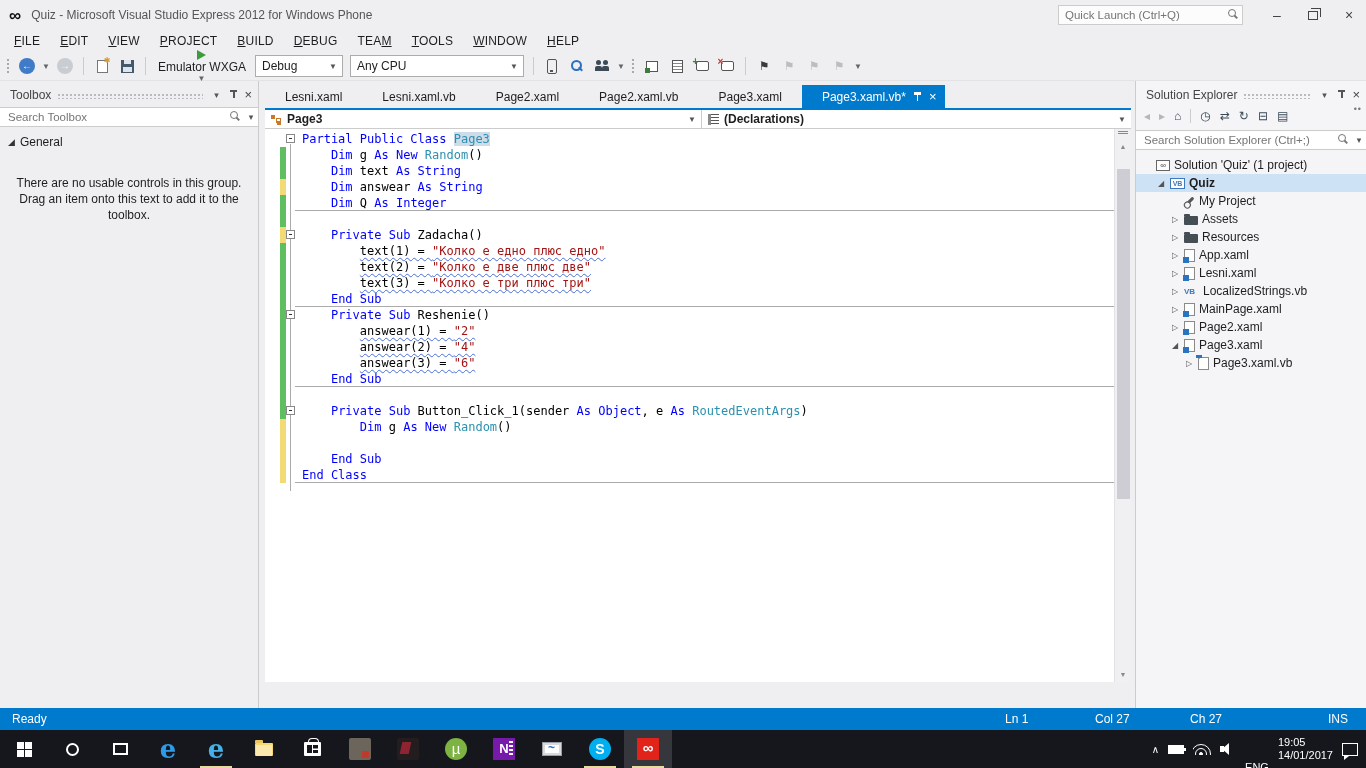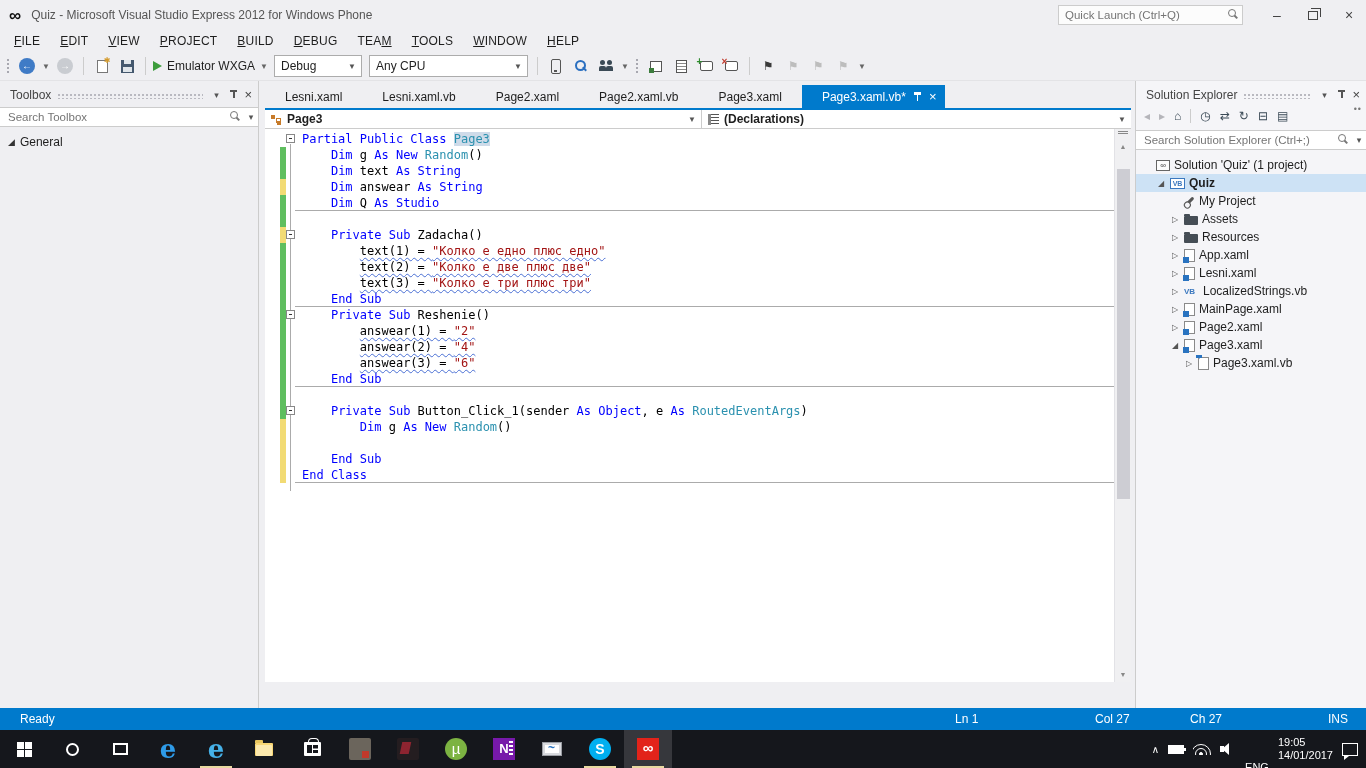--- a/index.html
+++ b/index.html
@@ -142,21 +142,21 @@
   .ic-folder::before { content:""; position:absolute; left:0; top:-2px; width:6px; height:2px; background:#454d55; border-radius:1px 1px 0 0; }
   .ic-page { width:11px; height:13px; background:#fff; border:1px solid #8a8a8a; }
   .ic-page::after { content:""; position:absolute; left:-2px; bottom:-2px; width:6px; height:6px; background:#2973c0; }
   .ic-vbfile { width:15px; height:11px; color:#3b78bf; font-size:8px; font-weight:bold; line-height:11px; }
   .ic-vbcode { width:11px; height:13px; background:#fff; border:1px solid #8a8a8a; }
   .ic-vbcode::before { content:""; position:absolute; left:-3px; top:-3px; width:6px; height:3px; background:#2973c0; }
   .ic-vbcode::after { content:""; position:absolute; left:-3px; top:-3px; width:0; height:0; border-left:4px solid #2973c0; border-bottom:4px solid transparent; transform:rotate(90deg); }
 
   
   #statusbar { position:absolute; left:0; top:708px; width:1366px; height:22px; background:#007acc; color:#fff; display:flex; align-items:center; }
-  #status-ready { padding-left:20px; }
+  #status-ready { padding-left:12px; }
   .status-right { position:absolute; top:0; height:22px; line-height:22px; }
 
   
   #taskbar { position:absolute; left:0; top:730px; width:1366px; height:38px; background:#15171c; display:flex; align-items:center; }
   .tb-slot { width:48px; height:38px; display:flex; align-items:center; justify-content:center; position:relative; }
   .tb-slot.running::after { content:""; position:absolute; left:8px; bottom:0; width:32px; height:2px; background:#e8d9a0; }
   .tb-slot.active { background:rgba(255,255,255,.14); }
   .win-grid { width:15px; height:15px; display:grid; grid-template-columns:7px 7px; grid-template-rows:7px 7px; gap:1px; }
   .win-grid i { background:#fff; }
   .ic-search-ring { width:13px; height:13px; border:2px solid #fff; border-radius:50%; }
@@ -244,30 +244,30 @@
         <span class="circ gray">→</span>
       </span>
       <div class="sep"></div>
       <span class="tbi">
         <span class="ic-doc"></span>
       </span>
       <span class="tbi">
         <span class="ic-floppy"></span>
       </span>
       <div class="sep"></div>
-      <span class="tbi" style="width: auto;">
+      <span class="tbi" style="width: auto; flex-direction: column;">
         <span class="ic-play"></span>
         <span class="run-label">Emulator WXGA</span>
         <span class="dd">▼</span>
       </span>
       <div class="combo" style="width: 88px;">
         <span>Debug</span>
         <span class="dd">▼</span>
       </div>
-      <div class="combo" style="width: 159px;">
+      <div class="combo" style="width: 174px;">
         <span>Any CPU</span>
         <span class="dd">▼</span>
       </div>
       <div class="sep"></div>
       <span class="tbi">
         <span class="ic-phone"></span>
       </span>
       <span class="tbi">
         <span class="ic-mag"></span>
       </span>
@@ -314,20 +314,21 @@
     </div>
     <div class="searchbox">
       <input placeholder="Search Toolbox" style="">
       <span class="mag-g"></span>
       <span class="panel-ico">▾</span>
     </div>
     <div class="tb-group">
       <span class="exp-arrow">◢</span>
       <span>General</span>
     </div>
+    <div class="tb-empty">There are no usable controls in this group. Drag an item onto this text to add it to the toolbox.</div>
   </div>
 
   <div id="editor">
     <div id="tabstrip">
         <div class="tab">
           <span>Lesni.xaml</span>
         </div>
         <div class="tab">
           <span>Lesni.xaml.vb</span>
         </div>
@@ -359,21 +360,21 @@
         <span class="dd">▼</span>
       </div>
     </div>
     <div id="codearea">
       <div class="outline-v"></div>
       <div id="codelines">
           <div class="cl"><span class="fold"></span><span class="txt"><span></span><span class="kw">Partial Public Class </span><span class="type hl">Page3</span></span></div>
           <div class="cl"><span class="bar g"></span><span class="txt"><span>    </span><span class="kw">Dim </span><span class="pl">g </span><span class="kw">As New </span><span class="type">Random</span><span class="pl">()</span></span></div>
           <div class="cl"><span class="bar g"></span><span class="txt"><span>    </span><span class="kw">Dim </span><span class="pl">text </span><span class="kw">As String</span></span></div>
           <div class="cl"><span class="bar y"></span><span class="txt"><span>    </span><span class="kw">Dim </span><span class="pl">answear </span><span class="kw">As String</span></span></div>
-          <div class="cl div"><span class="bar g"></span><span class="txt"><span>    </span><span class="kw">Dim </span><span class="pl">Q </span><span class="kw">As Studio</span></span></div>
+          <div class="cl div"><span class="bar g"></span><span class="txt"><span>    </span><span class="kw">Dim </span><span class="pl">Q </span><span class="kw">As Integer</span></span></div>
           <div class="cl"><span class="bar g"></span><span class="txt"><span></span></span></div>
           <div class="cl"><span class="bar y"></span><span class="fold"></span><span class="txt"><span>    </span><span class="kw">Private Sub </span><span class="pl">Zadacha()</span></span></div>
           <div class="cl"><span class="bar g"></span><span class="txt"><span>        </span><span class="pl sq">text(1) = </span><span class="str sq">"Колко е едно плюс едно"</span></span></div>
           <div class="cl"><span class="bar g"></span><span class="txt"><span>        </span><span class="pl sq">text(2) = </span><span class="str sq">"Колко е две плюс две"</span></span></div>
           <div class="cl"><span class="bar g"></span><span class="txt"><span>        </span><span class="pl sq">text(3) = </span><span class="str sq">"Колко е три плюс три"</span></span></div>
           <div class="cl div"><span class="bar g"></span><span class="txt"><span>    </span><span class="kw">End Sub</span></span></div>
           <div class="cl"><span class="bar g"></span><span class="fold"></span><span class="txt"><span>    </span><span class="kw">Private Sub </span><span class="pl">Reshenie()</span></span></div>
           <div class="cl"><span class="bar g"></span><span class="txt"><span>        </span><span class="pl sq">answear(1) = </span><span class="str sq">"2"</span></span></div>
           <div class="cl"><span class="bar g"></span><span class="txt"><span>        </span><span class="pl sq">answear(2) = </span><span class="str sq">"4"</span></span></div>
           <div class="cl"><span class="bar g"></span><span class="txt"><span>        </span><span class="pl sq">answear(3) = </span><span class="str sq">"6"</span></span></div>
@@ -488,21 +489,21 @@
         <div class="trow" style="padding-left: 48px;">
           <span class="arrow">▷</span>
           <span class="tico ic-vbcode"></span>
           <span class="tlabel">Page3.xaml.vb</span>
         </div>
       </div>
   </div>
 
   <div id="statusbar">
     <span id="status-ready">Ready</span>
-    <span class="status-right" style="left:955px;">Ln 1</span>
+    <span class="status-right" style="left:1005px;">Ln 1</span>
     <span class="status-right" style="left:1095px;">Col 27</span>
     <span class="status-right" style="left:1190px;">Ch 27</span>
     <span class="status-right" style="left:1328px;">INS</span>
   </div>
 
   <div id="taskbar">
     <div id="task-buttons" style="display:flex;">
         <div class="tb-slot ">
           <span class="win-grid">
             <i></i>

